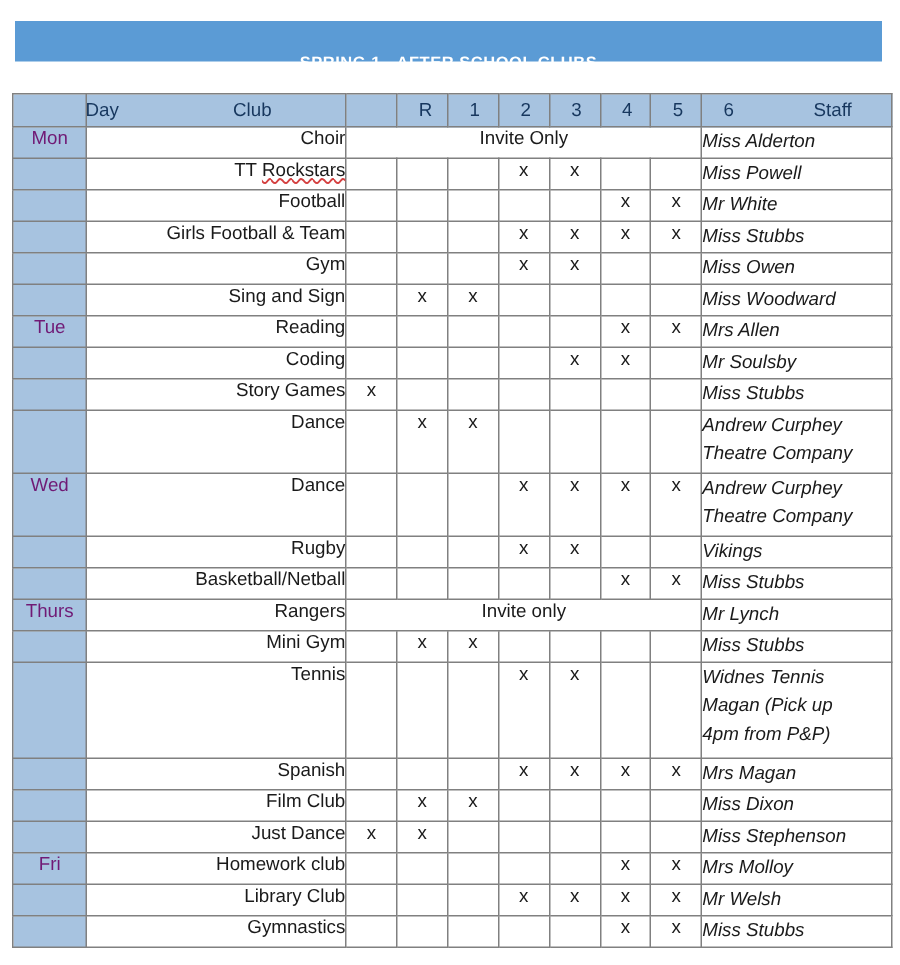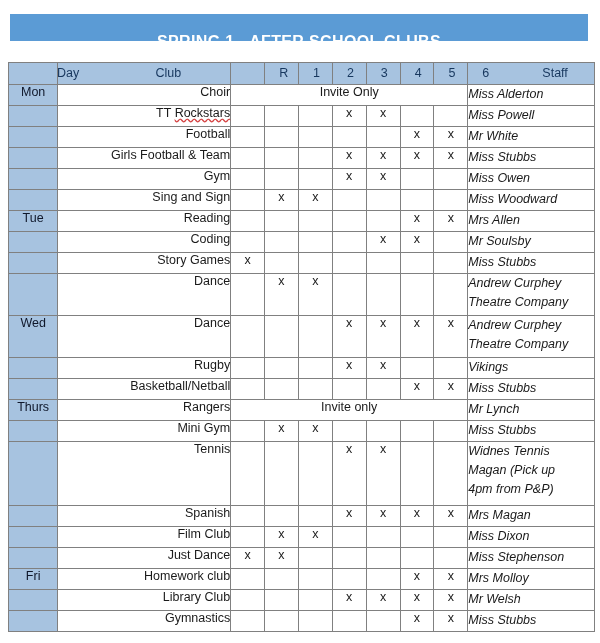--- a/index.html
+++ b/index.html
@@ -22,21 +22,21 @@
     top: 14px;
     width: 578px;
     height: 27px;
     background: #5B9BD5;
     display: flex;
     align-items: center;
     justify-content: center;
   }
   .banner-title {
     color: #ffffff;
-    font-size: 16px;
+    font-size: 11px;
     font-weight: bold;
     letter-spacing: 0.35px;
     margin-top: 28px;
   }
 
   
   .table-wrap {
     position: absolute;
     left: 8px;
     top: 62px;
@@ -70,21 +70,21 @@
     font-size: 12.5px;
     color: #17375E;
     vertical-align: middle;
     padding-left: 48px;
   }
 
   
   td.day {
     background: #A7C3E0;
     text-align: center;
-    color: #0f172a;
+    color: #701a75;
     font-size: 12.5px;
     padding-top: 2px;
   }
   td.day.blank { color: transparent; }
 
   
   td.club {
     padding: 2px 0 2px 6px;
     text-align: right;
     white-space: nowrap;

